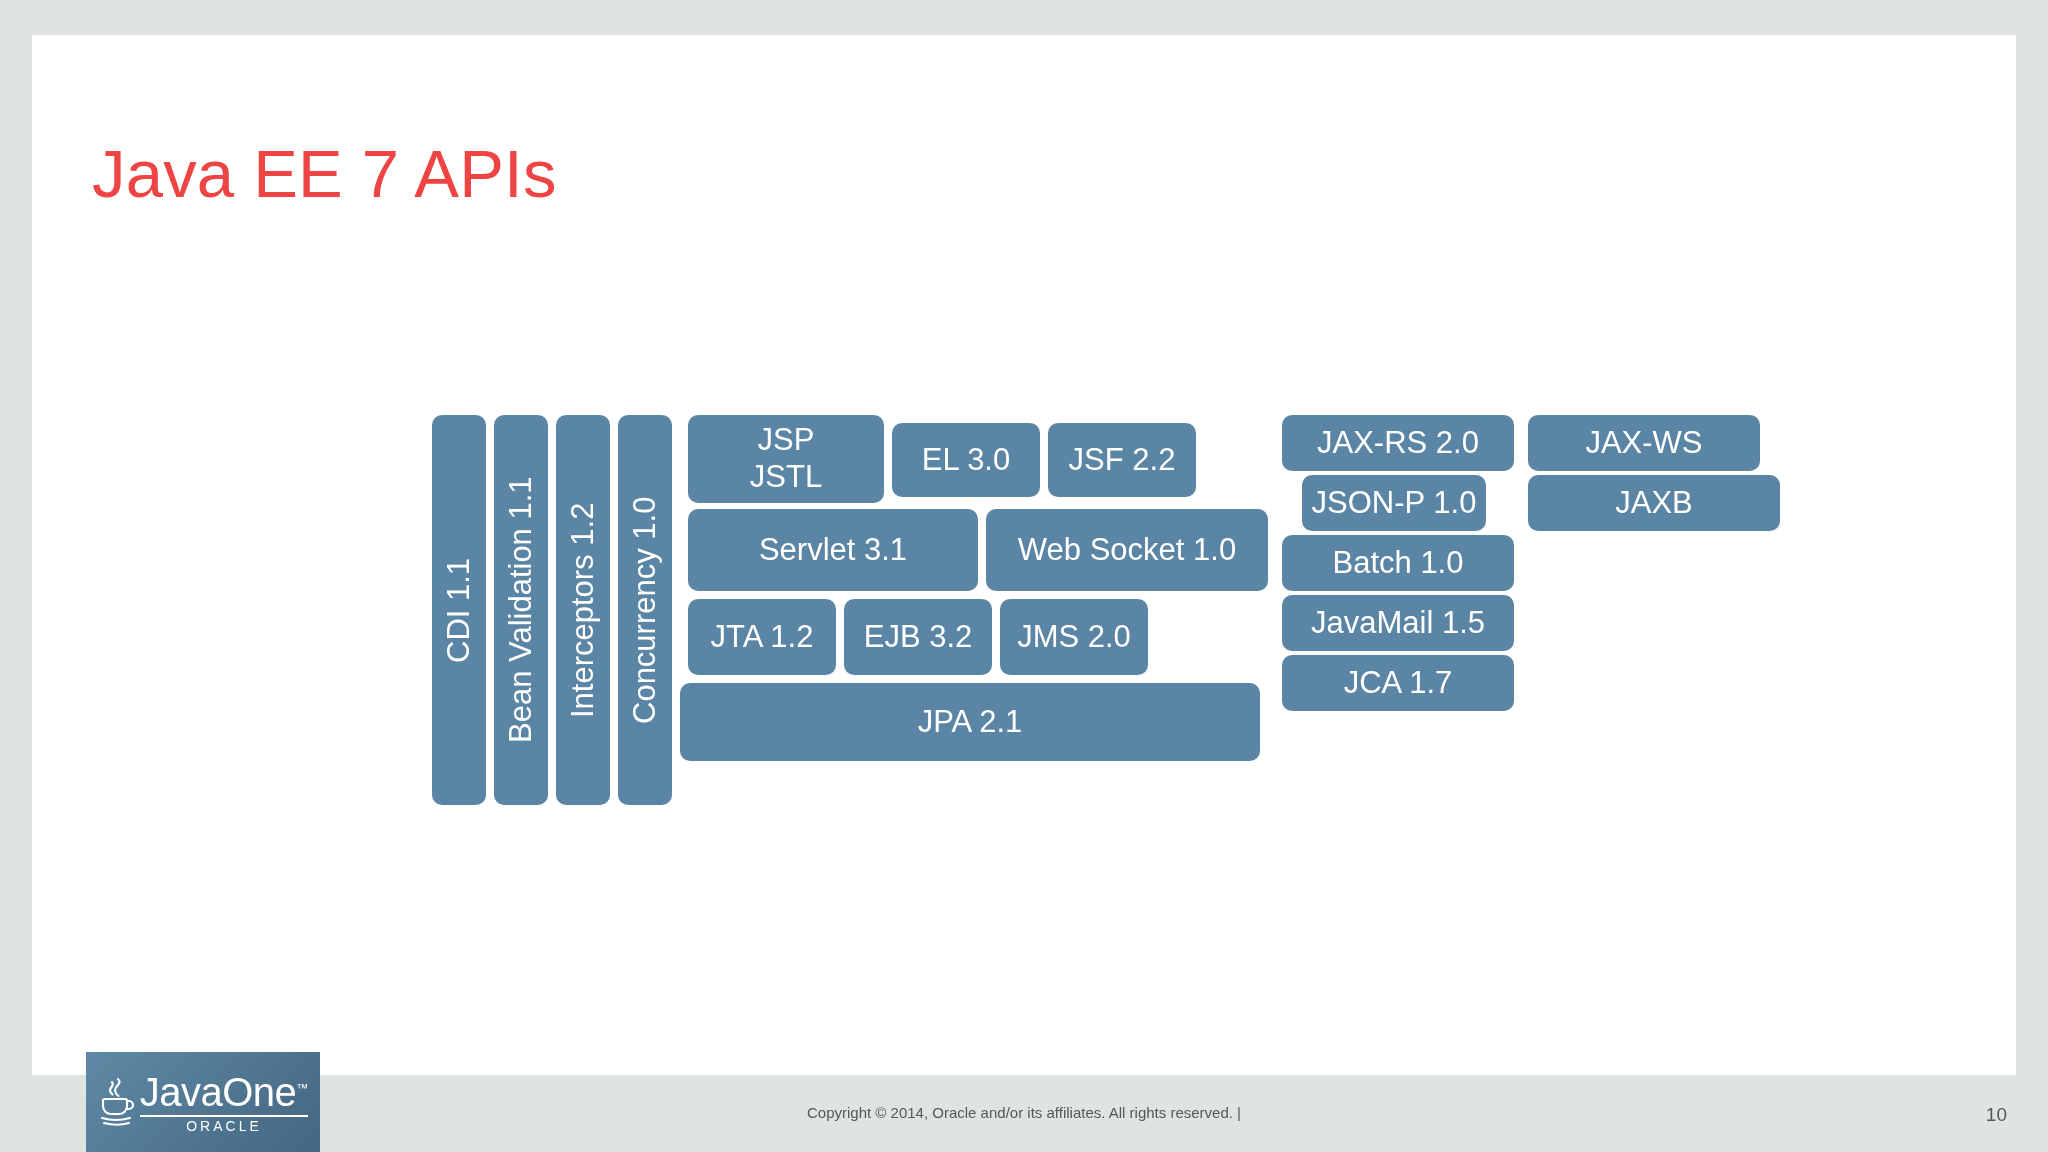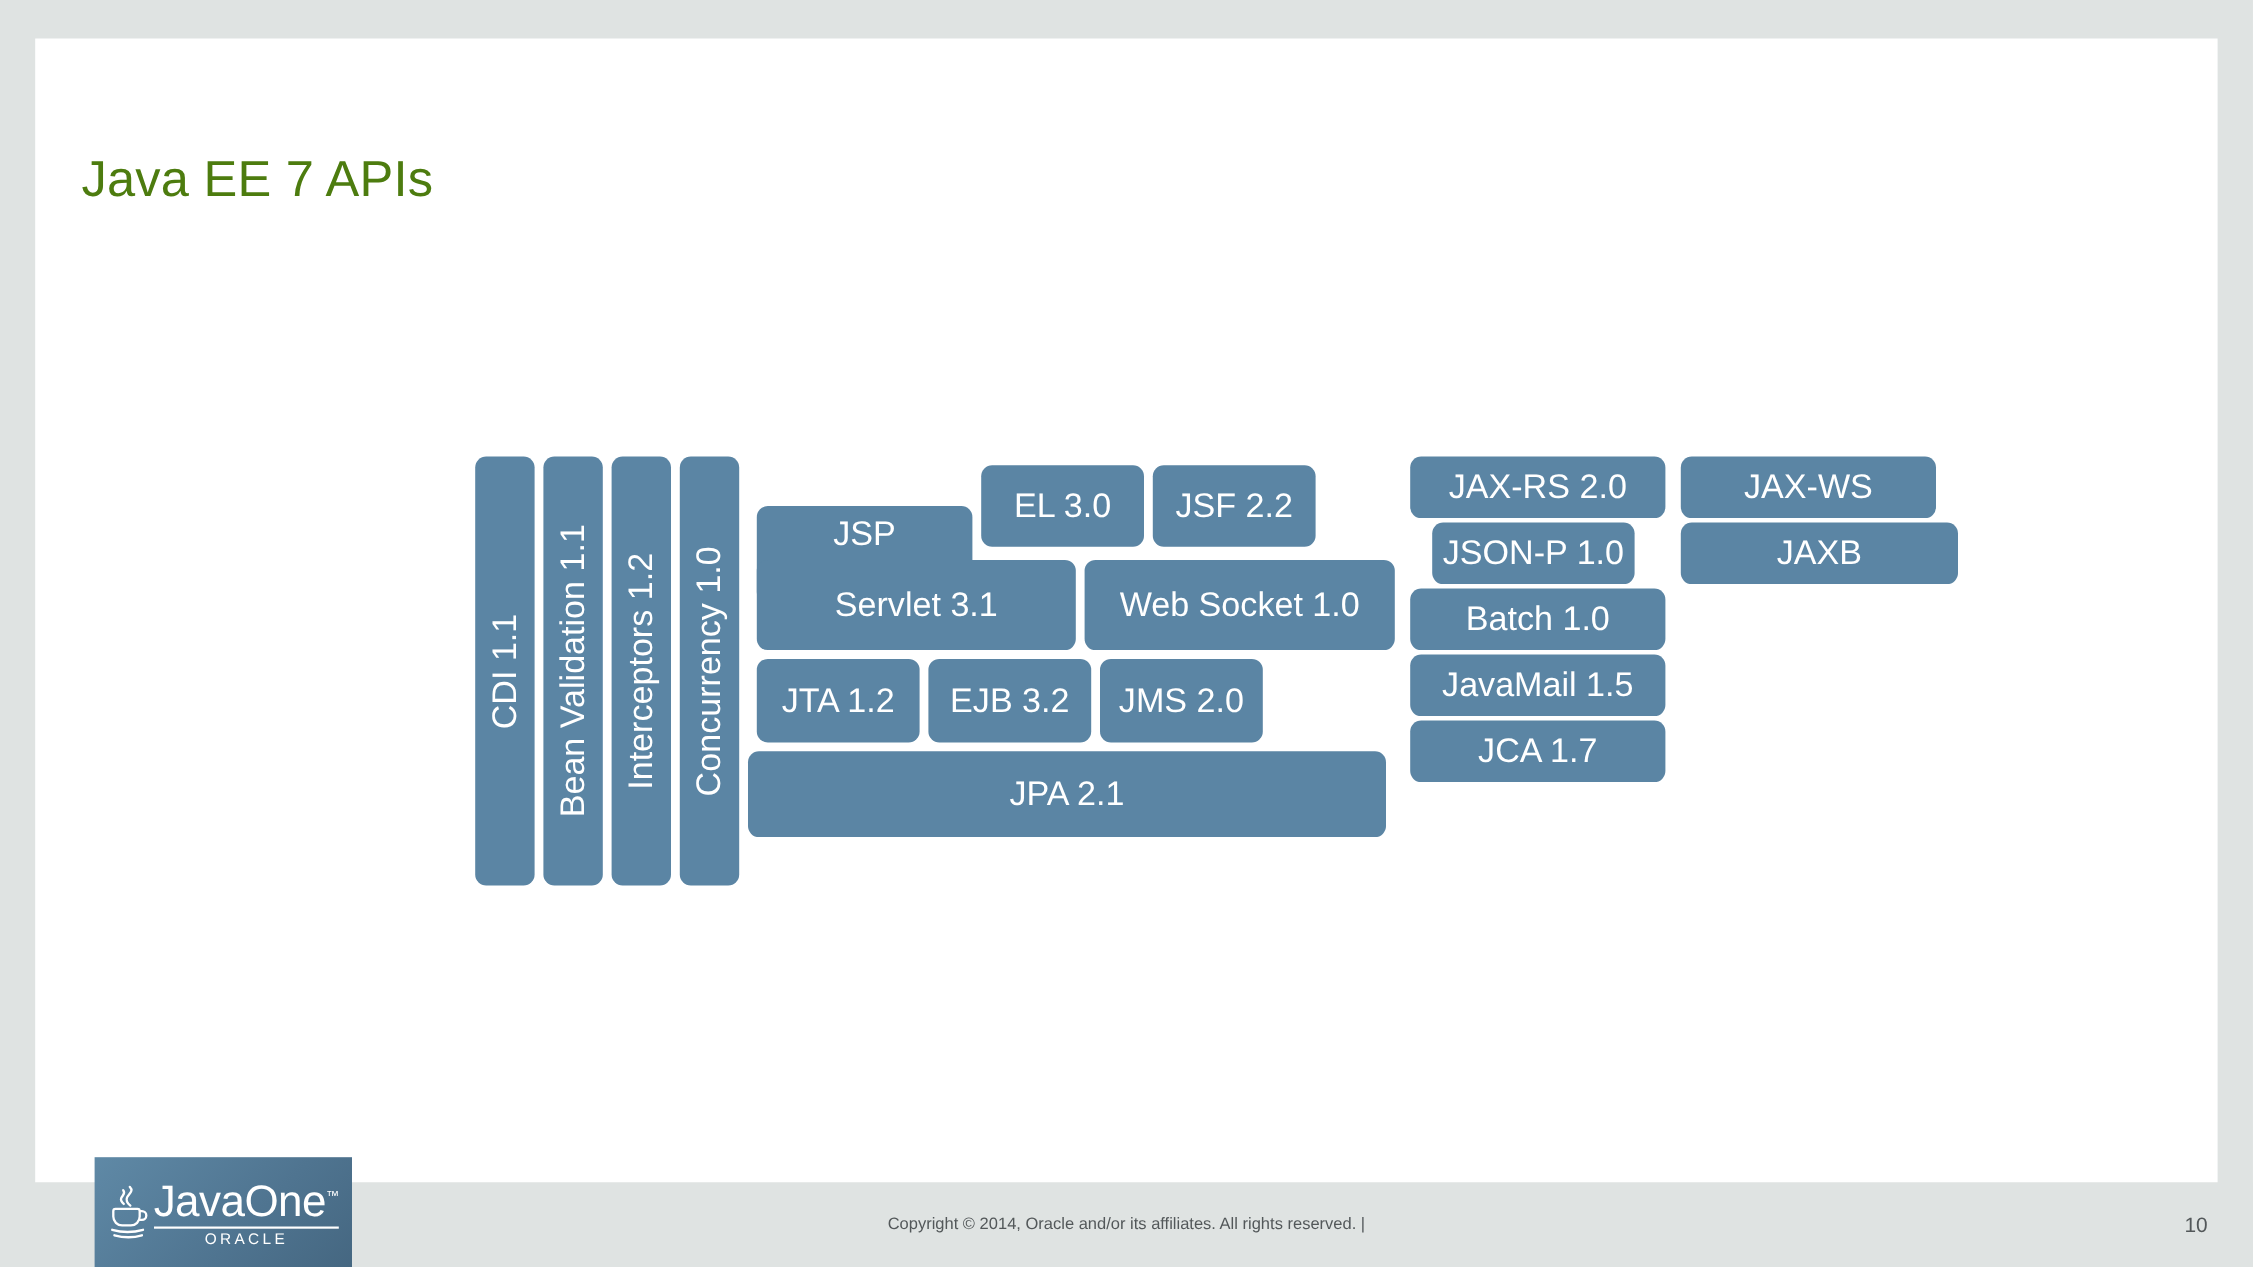--- a/index.html
+++ b/index.html
@@ -20,25 +20,25 @@
     left: 32px;
     top: 35px;
     width: 1984px;
     height: 1040px;
     background: #ffffff;
   }
 
   
   .slide-title {
     position: absolute;
-    left: 42px;
+    left: 60px;
     top: 100px;
-    font-size: 46px;
+    font-size: 67px;
     font-weight: 400;
-    color: #4d7c0f;
+    color: #ef4444;
     letter-spacing: 0.2px;
     white-space: nowrap;
   }
 
   
   .diagram {
     position: absolute;
     left: 400px;
     top: 380px;
     width: 1420px;
@@ -163,21 +163,21 @@
   <div class="diagram">
 
     <div class="box vertical" style="left:0px; top:0px; width:54px; height:390px;">CDI 1.1</div>
 
     <div class="box vertical" style="left:62px; top:0px; width:54px; height:390px;">Bean Validation 1.1</div>
 
     <div class="box vertical" style="left:124px; top:0px; width:54px; height:390px;">Interceptors 1.2</div>
 
     <div class="box vertical" style="left:186px; top:0px; width:54px; height:390px;">Concurrency 1.0</div>
 
-    <div class="box" style="left:256px; top:0px; width:196px; height:88px;margin-top:45px;">
+    <div class="box" style="left:256px; top:0px; width:196px; height:88px;">
       <span>
         <span class="two-line">JSP</span>
         <span class="two-line">JSTL</span>
       </span>
     </div>
 
     <div class="box" style="left:460px; top:8px; width:148px; height:74px;">EL 3.0</div>
 
     <div class="box" style="left:616px; top:8px; width:148px; height:74px;">JSF 2.2</div>
 

